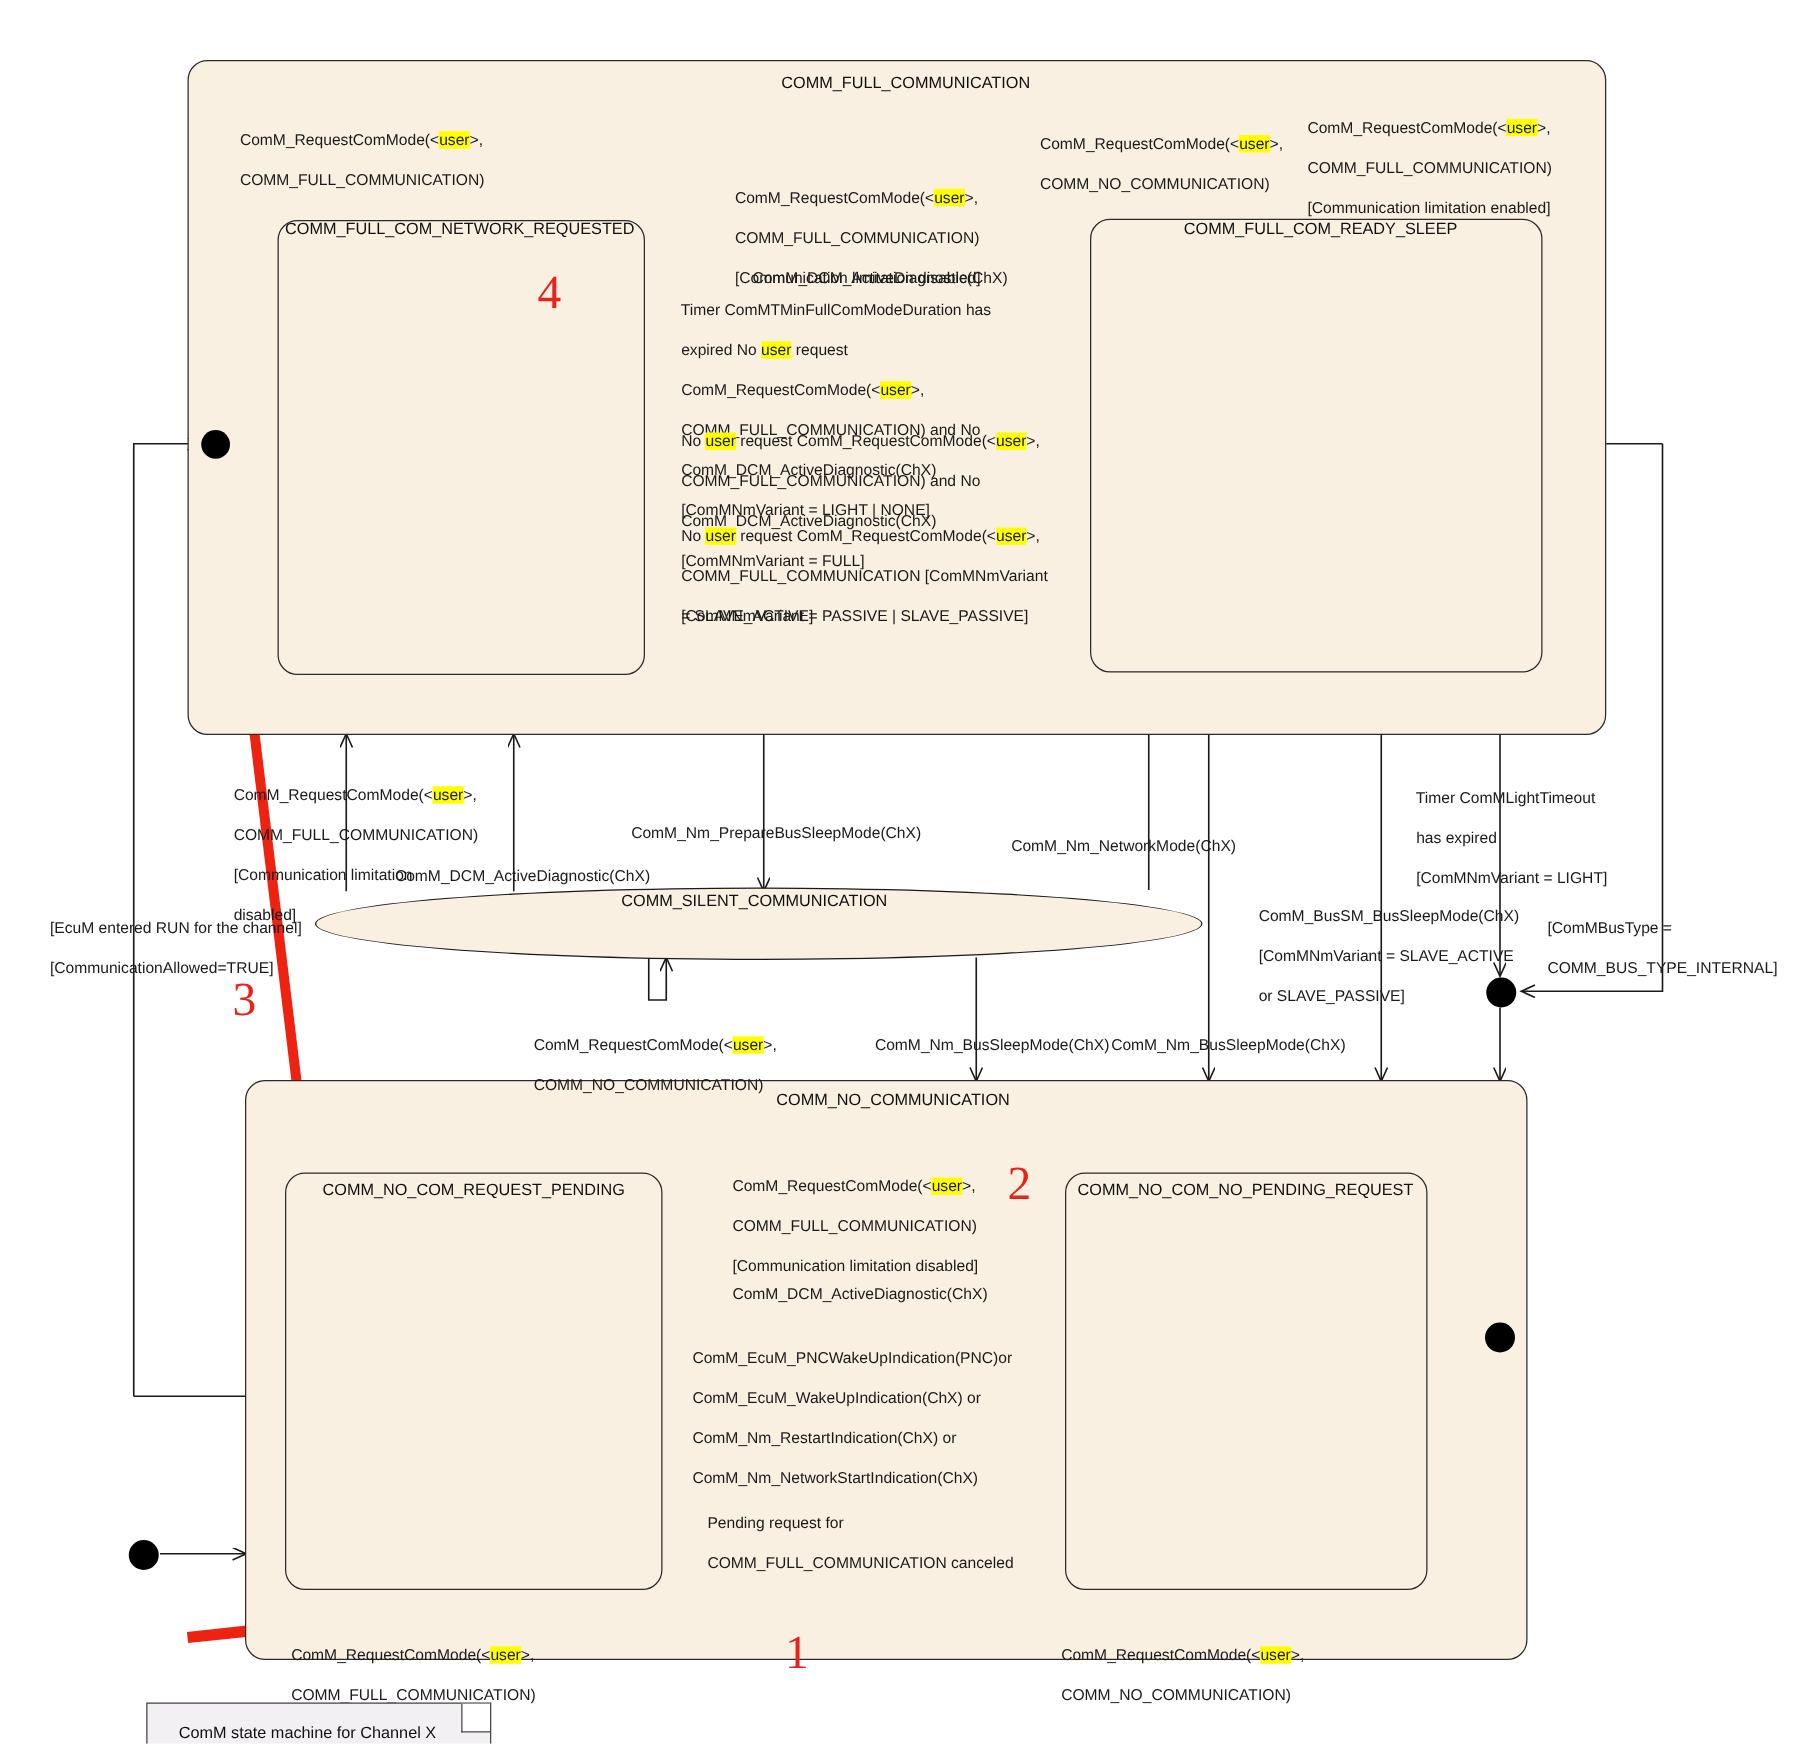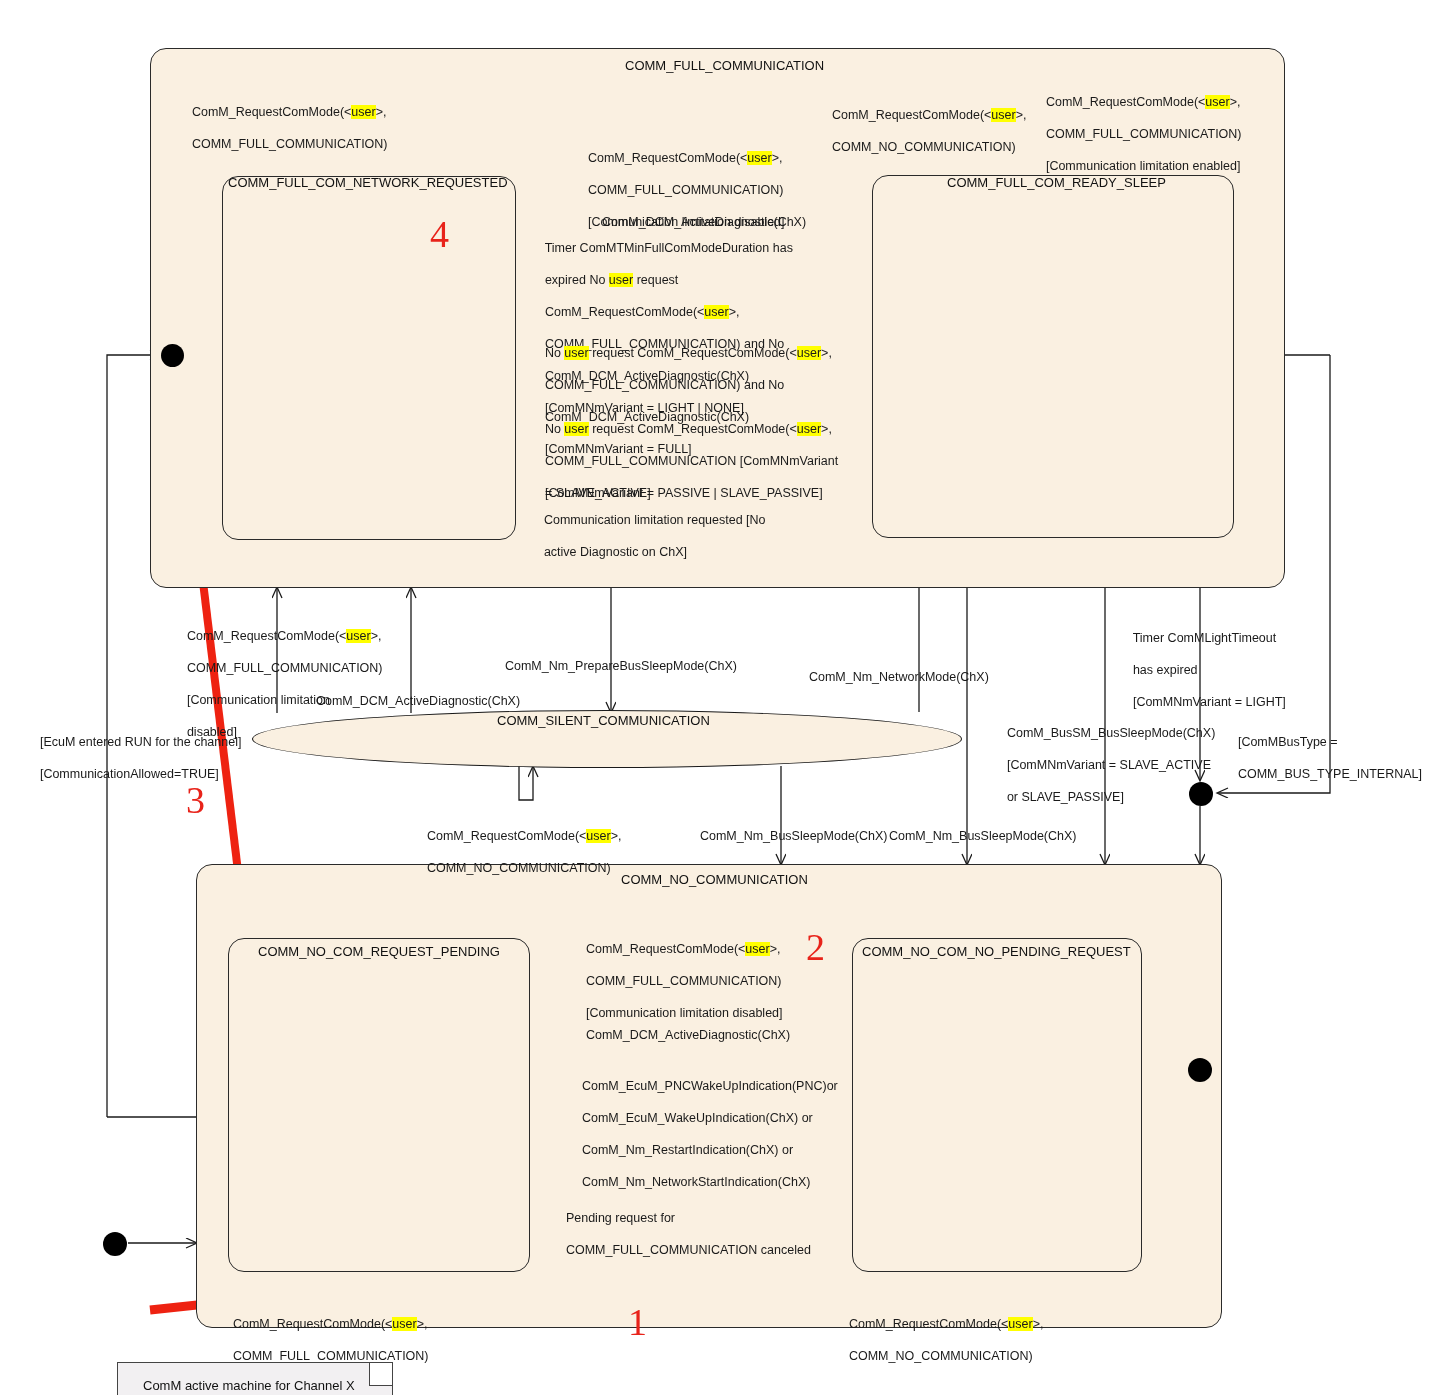--- a/index.html
+++ b/index.html
@@ -187,24 +187,20 @@
   <div class="lbl" style="left:531px;top:405px;">
     <span>No </span><span class="hl">user</span><span> request ComM_RequestComMode(&lt;</span><span class="hl">user</span><span>&gt;,</span><br>
     <span>COMM_FULL_COMMUNICATION [ComMNmVariant</span><br>
     <span>= SLAVE_ACTIVE]</span>
   </div>
 
   <div class="lbl" style="left:531px;top:469px;">
     <span>[ComMNmVariant = PASSIVE | SLAVE_PASSIVE]</span>
   </div>
 
-  <div class="lbl" style="left:530px;top:496px;">
-    <span>Communication limitation requested [No</span><br>
-    <span>active Diagnostic on ChX]</span>
-  </div>
 
   <div class="lbl" style="left:173px;top:612px;">
     <span>ComM_RequestComMode(&lt;</span><span class="hl">user</span><span>&gt;,</span><br>
     <span>COMM_FULL_COMMUNICATION)</span><br>
     <span>[Communication limitation</span><br>
     <span>disabled]</span>
   </div>
 
   <div class="lbl" style="left:302px;top:677px;">
     <span>ComM_DCM_ActiveDiagnostic(ChX)</span>
@@ -256,21 +252,21 @@
   <div class="lbl" style="left:572px;top:925px;">
     <span>ComM_RequestComMode(&lt;</span><span class="hl">user</span><span>&gt;,</span><br>
     <span>COMM_FULL_COMMUNICATION)</span><br>
     <span>[Communication limitation disabled]</span>
   </div>
 
   <div class="lbl" style="left:572px;top:1011px;">
     <span>ComM_DCM_ActiveDiagnostic(ChX)</span>
   </div>
 
-  <div class="lbl" style="left:568px;top:1062px;">
+  <div class="lbl" style="left:540px;top:1062px;">
     <span>ComM_EcuM_PNCWakeUpIndication(PNC)or</span><br>
     <span>ComM_EcuM_WakeUpIndication(ChX) or</span><br>
     <span>ComM_Nm_RestartIndication(ChX) or</span><br>
     <span>ComM_Nm_NetworkStartIndication(ChX)</span>
   </div>
 
   <div class="lbl" style="left:552px;top:1194px;">
     <span>Pending request for</span><br>
     <span>COMM_FULL_COMMUNICATION canceled</span>
   </div>
@@ -286,16 +282,16 @@
   </div>
 
   <div class="rednum" style="left:430px;top:212px;">4</div>
   <div class="rednum" style="left:186px;top:778px;">3</div>
   <div class="rednum" style="left:806px;top:925px;">2</div>
   <div class="rednum" style="left:628px;top:1300px;">1</div>
 
   <div class="note" style="left:117px;top:1362px;width:276px;height:55px;">
     <div class="fold"></div>
   </div>
-  <div class="notetext" style="left:143px;top:1378px;">ComM active machine for Channel X</div>
+  <div class="notetext" style="left:143px;top:1378px;">ComM state machine for Channel X</div>
 
 
 </div>
 
 </body></html>

